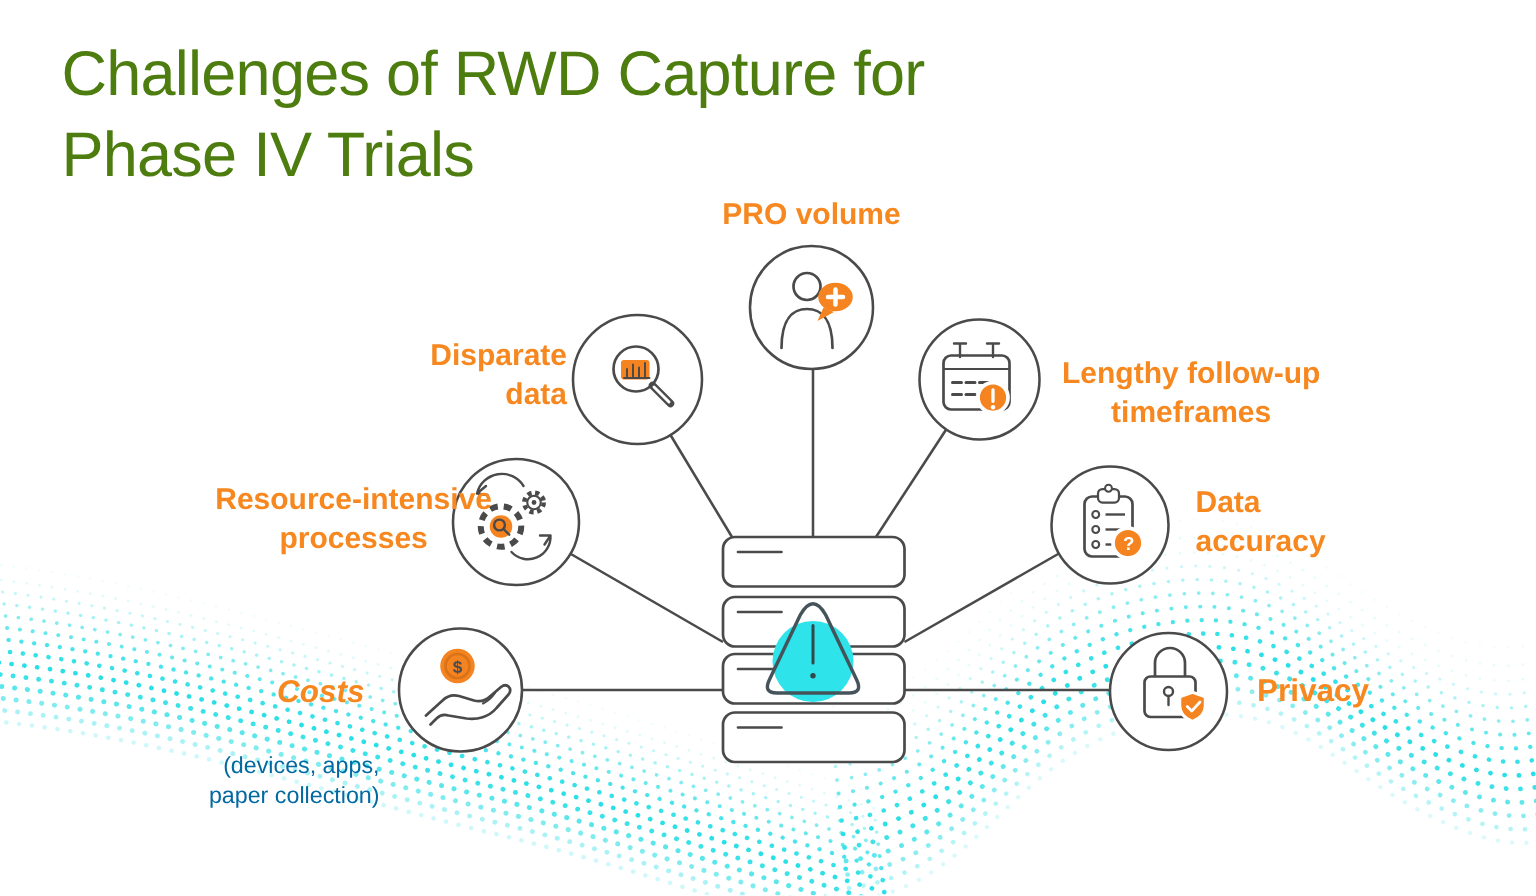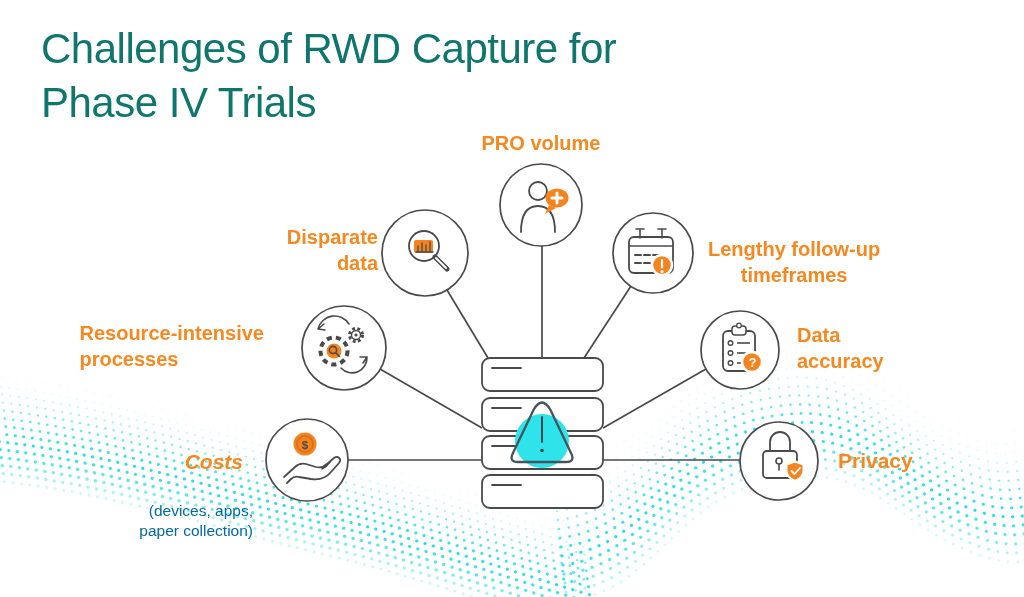--- a/index.html
+++ b/index.html
@@ -4,30 +4,30 @@
 <style>
   html,body{margin:0;padding:0;background:#fff;}
   .canvas{
     position:relative;width:1024px;height:597px;background:#ffffff;overflow:hidden;
     font-family:"Liberation Sans","DejaVu Sans",sans-serif;
   }
   svg.layer{position:absolute;left:0;top:0;}
   .title{
     position:absolute;left:41px;top:22px;
     font-size:42px;line-height:54px;font-weight:500;letter-spacing:-0.5px;
-    color:#0f766e;white-space:pre-line;
+    color:#4d7c0f;white-space:pre-line;
   }
   .node-label{
     position:absolute;color:#f6881f;font-weight:700;
     font-size:20px;line-height:26px;white-space:pre-line;
   }
   .lbl-pro{left:441px;top:130px;width:200px;text-align:center;}
   .lbl-disparate{right:646px;top:224px;text-align:right;}
   .lbl-lengthy{left:708px;top:236px;text-align:center;}
-  .lbl-resource{right:760px;top:320px;text-align:left;}
+  .lbl-resource{right:696px;top:320px;text-align:center;}
   .lbl-accuracy{left:797px;top:322px;text-align:left;}
   .lbl-costs{right:771px;top:423px;text-align:right;}
   .lbl-costs .costs-word{font-size:21px;padding-right:10px;font-style:italic;}
   .lbl-costs .costs-sub{
     color:#0369a1;font-weight:400;font-size:15.5px;line-height:19.5px;white-space:pre-line;margin-top:0;
   }
   .lbl-privacy{left:838px;top:448px;font-size:21px;}
   .logo{
     position:absolute;left:35px;top:538px;
     font-size:32px;font-weight:700;color:#1d1d1b;letter-spacing:0.3px;

